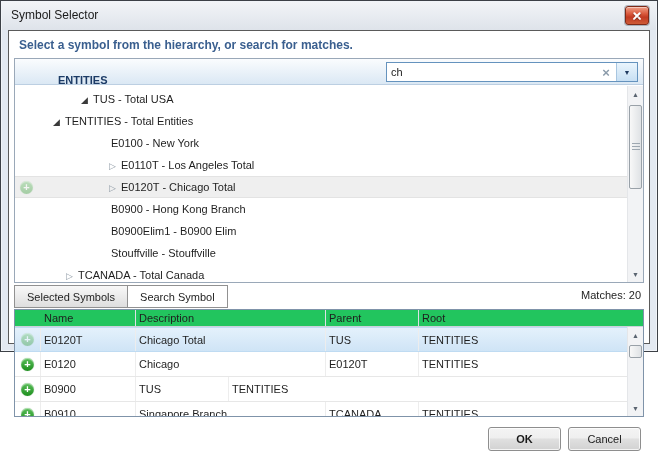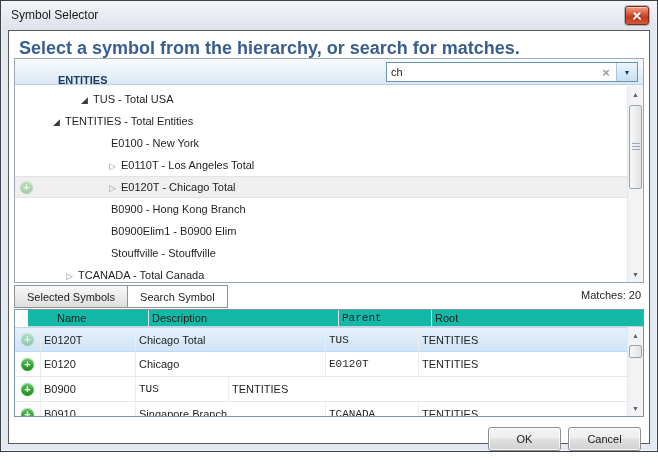--- a/index.html
+++ b/index.html
@@ -1,38 +1,38 @@
 <!DOCTYPE html>
 <html><head>
 <meta charset="utf-8">
 <style>
   * { margin:0; padding:0; box-sizing:border-box; }
   html,body { width:658px; height:464px; }
   body { font-family:"Liberation Sans", sans-serif; font-size:11px; color:#1e1e1e; }
 
-  .window { position:relative; width:658px; height:452px; background:#E3E9F1;
+  .window { position:relative; width:658px; height:352px; background:#E3E9F1;
             border:1px solid #3C4046; box-shadow:inset 0 0 0 1px rgba(255,255,255,.5); }
 
   
   .titlebar { position:absolute; left:1px; right:1px; top:1px; height:28px;
               background:linear-gradient(#F2F4F7,#DEE3EA); }
   .title { position:absolute; left:9px; top:6px; font-size:12px; color:#1a1a1a; }
   .close-btn { position:absolute; right:7px; top:4px; width:24px; height:19px; border-radius:3px;
                border:1px solid #7E2A18; cursor:default;
                background:linear-gradient(#F0A088,#DA593C 40%,#C23A22 60%,#CE5B37);
                box-shadow:0 0 0 1px rgba(125,135,148,.55), inset 0 1px 0 rgba(255,255,255,.45); }
   .close-x { position:absolute; left:50%; top:50%; width:10px; height:10px; transform:translate(-50%,-50%); }
   .close-x::before,.close-x::after { content:""; position:absolute; left:0; top:4px; width:10px; height:2.4px;
                background:#fff; border-radius:1px; box-shadow:0 1px 1px rgba(0,0,0,.25); }
   .close-x::before { transform:rotate(45deg); } .close-x::after { transform:rotate(-45deg); }
 
   
   .panel { position:absolute; left:7px; right:7px; top:29px; bottom:7px;
            background:#fff; border:1px solid #5A5A5A; }
-  .instruction { position:absolute; left:10px; top:7px; font-size:18px; font-weight:bold; color:#3A5F8F; }
+  .instruction { position:absolute; left:10px; top:7px; font-size:12px; font-weight:bold; color:#3A5F8F; }
 
   
   .entities { position:absolute; left:5px; top:27px; width:630px; height:225px;
               border:1px solid #9AA8B8; background:#fff; }
   .entities-header { position:absolute; left:0; right:0; top:0; height:26px;
               background:linear-gradient(#FAFCFE,#DBE8F4); border-bottom:1px solid #BCCFE2; }
   .entities-title { position:absolute; left:8px; top:15px; font-weight:bold; color:#1C3B66;margin-left:35px; }
   .search { position:absolute; right:5px; top:3px; width:252px; height:20px; display:flex;
             border:1px solid #6593BE; background:#fff;justify-content:space-between; }
   .search-input { flex:1; border:none; outline:none; font:11px "Liberation Sans",sans-serif;
@@ -76,39 +76,39 @@
   
   .tabs { position:absolute; left:5px; top:254px; height:23px; display:flex; }
   .tab { height:23px; padding:0 12px; line-height:22px; border:1px solid #919191; cursor:default; }
   .tab.inactive { background:linear-gradient(#F8F8F8,#DEDEDE); border-right:none; }
   .tab.active { background:#fff; }
   .matches { position:absolute; right:8px; top:258px; }
 
   
   .table { position:absolute; left:5px; top:278px; width:630px; height:108px;
            border:1px solid #7F93A9; background:#fff; overflow:hidden; }
-  .thead { position:absolute; left:13px; top:0; right:0; height:17px; border-bottom:1px solid #CBD2DA;
-           display:flex; background:#14b8a6;align-items:flex-end; }
+  .thead { position:absolute; left:0; top:0; right:0; height:17px; border-bottom:1px solid #CBD2DA;
+           display:flex; background:#22c55e;align-items:flex-end; }
   .th { line-height:16px; padding-left:3px; border-right:1px solid #DDE1E6; }
   .tbody { position:absolute; left:0; right:15px; top:17px; bottom:0; overflow:hidden; }
   .tr { display:flex; height:25px; border-bottom:1px solid #E7E7E7; background:#fff; }
   .tr.selected { background:linear-gradient(#E4F1FC,#CFE4F6);
                  border-top:1px solid #BFDBF2; border-bottom:1px solid #BFDBF2; height:25px; }
   .td { line-height:24px; padding-left:3px; border-right:1px solid #EDEDED; overflow:hidden; }
   .c-icon { width:26px; display:flex; align-items:center; justify-content:flex-start; padding-left:6px; }
-  .c-name { width:95px; } .c-desc { width:190px; } .c-parent { width:93px;font-family:Liberation Mono, monospace; } .c-root { flex:1; border-right:none; }
+  .c-name { width:95px; } .c-desc { width:190px; } .c-parent { width:93px; } .c-root { flex:1; border-right:none; }
   .table-scroll { right:0; top:17px; bottom:0; }
   .table-thumb { top:18px; height:13px; }
 
   
   .btn { position:absolute; top:396px; width:73px; height:24px; border:1px solid #8E8E8E; border-radius:3px;
          font:11px "Liberation Sans",sans-serif; color:#1a1a1a; cursor:default;
          background:linear-gradient(#F4F4F4,#EFEFEF 45%,#E0E0E0 50%,#D2D2D2);
          box-shadow:inset 0 0 0 1px rgba(255,255,255,.75); }
-  .btn-ok { right:88px; } .btn-cancel { right:8px; }
+  .btn-ok { right:88px;font-weight:bold; } .btn-cancel { right:8px; }
 </style>
 </head>
 <body>
 
 <div class="window">
 
   <div class="titlebar">
     <span class="title">Symbol Selector</span>
     <div class="close-btn">
       <span class="close-x"></span>

